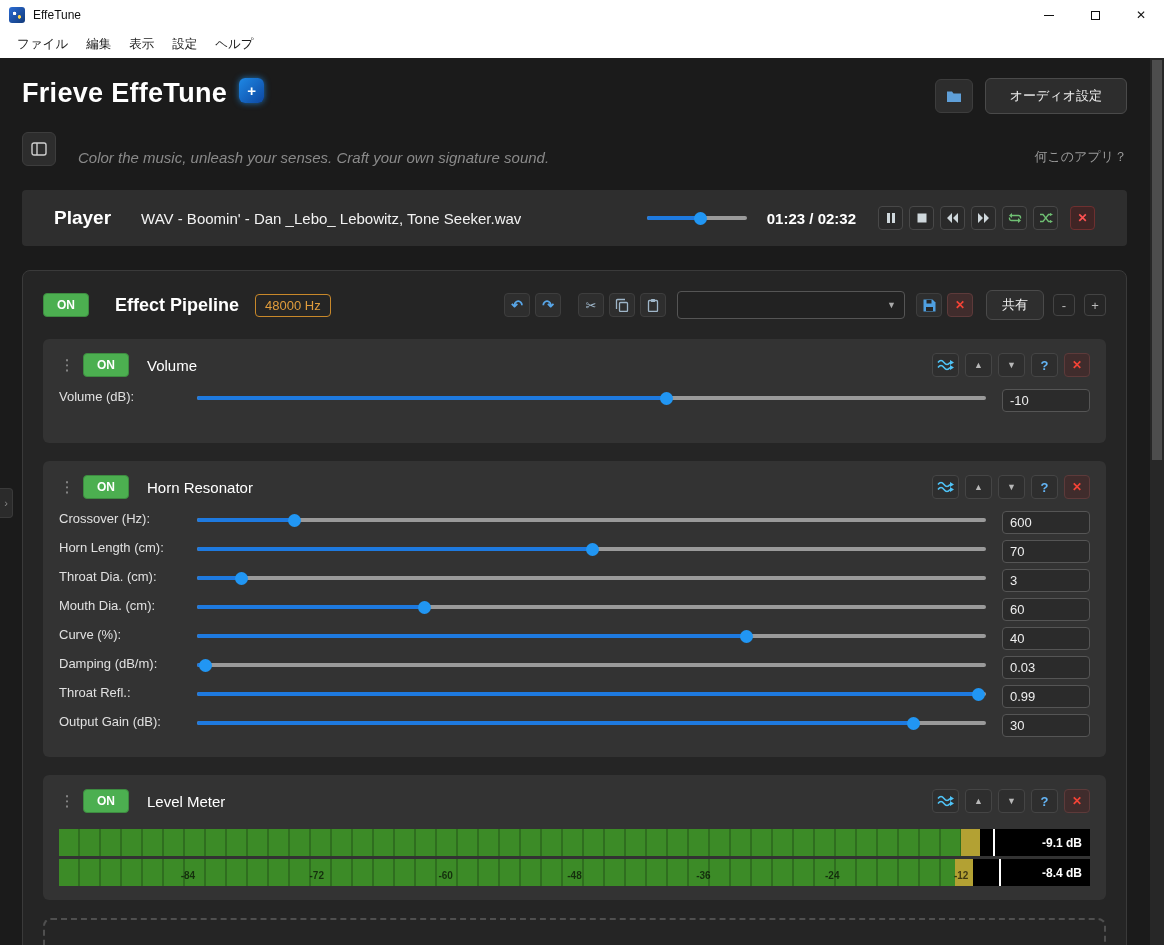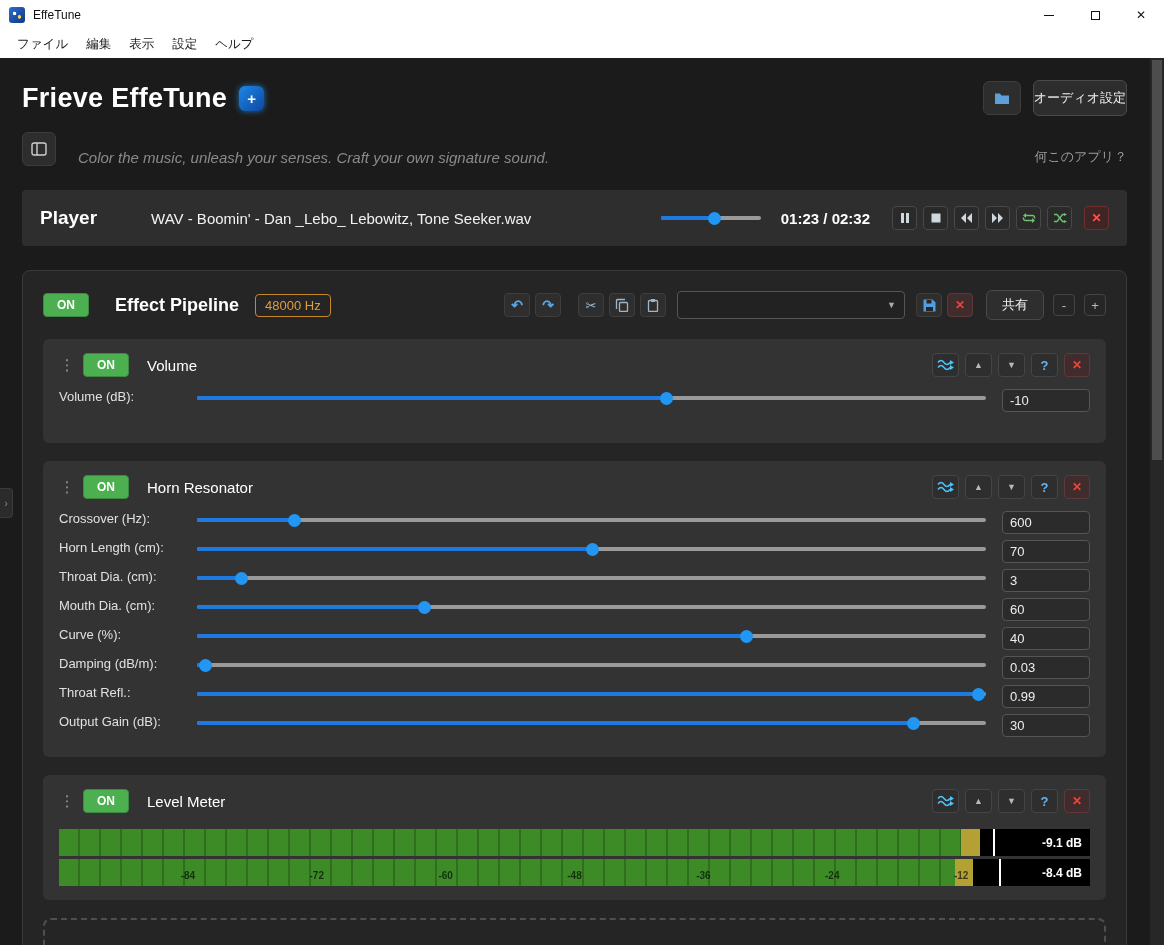--- a/index.html
+++ b/index.html
@@ -19,40 +19,40 @@
   .min-glyph { display:inline-block; width:10px; border-top:1px solid #111; }
   .max-glyph { display:inline-block; width:9px; height:9px; border:1px solid #111; }
 
   
   .menubar { height:28px; background:#ffffff; display:flex; align-items:center; padding-left:8px; }
   .menu-item { font-size:12.5px; color:#1a1a1a; padding:4px 9px; }
 
   
   .content { position:relative; height:887px; background:#1b1b1b; padding:20px 37px 0 22px; overflow:hidden; }
 
-  .header-row { display:flex; align-items:center; height:40px; }
+  .header-row { display:flex; align-items:flex-start; height:40px; }
   .page-title { font-size:27px; font-weight:bold; color:#fff; letter-spacing:0.3px; }
   .plus-badge { width:25px; height:25px; margin-left:12px; border-radius:6px; border:none;
     background:linear-gradient(135deg,#1e88e5,#0d47a1); color:#fff; font-size:15px; font-weight:bold;
     display:flex; align-items:center; justify-content:center; box-shadow:0 0 6px rgba(33,150,243,.7); }
   .header-right { margin-left:auto; display:flex; align-items:center; gap:12px; }
   .icon-btn { background:#2d2d2d; border:1px solid #3d3d3d; border-radius:6px; display:flex;
     align-items:center; justify-content:center; }
   .folder-btn { width:38px; height:34px; }
-  .audio-settings-btn { height:36px; padding:0 0; background:#2d2d2d; border:1px solid #4a4a4a;
+  .audio-settings-btn { height:36px; padding:0 24px; background:#2d2d2d; border:1px solid #4a4a4a;
     border-radius:6px; color:#f0f0f0; font-size:13px; }
 
   .subheader-row { display:flex; align-items:flex-end; height:36px; margin-top:12px; }
   .panel-toggle-btn { width:34px; height:34px; }
   .tagline { font-style:italic; color:#8a8a8a; font-size:15px; margin-left:22px; }
   .about-link { margin-left:auto; color:#9a9a9a; font-size:13px; text-decoration:none; }
 
   
   .player-bar { margin-top:24px; height:56px; background:#2e2e2e; border-radius:4px;
-    display:flex; align-items:center; padding:0 18px;gap:24px; }
+    display:flex; align-items:center; padding:0 32px; }
   .player-label { font-size:19px; font-weight:bold; color:#fff; }
   .player-filename { font-size:15px; color:#f2f2f2; margin-left:30px; white-space:nowrap;
     overflow:hidden; text-overflow:ellipsis; max-width:480px; }
   .player-right { margin-left:auto; display:flex; align-items:center; gap:6px; }
   .player-slider { position:relative; width:100px; height:16px; margin-right:14px; }
   .slider-track { position:absolute; left:0; right:0; top:50%; height:4px; margin-top:-2px;
     background:#9a9a9a; border-radius:2px; }
   .slider-fill { position:absolute; left:0; top:50%; height:4px; margin-top:-2px;
     background:#1e7ae0; border-radius:2px; }
   .slider-thumb { position:absolute; top:50%; width:13px; height:13px; margin:-6.5px 0 0 -6.5px;

